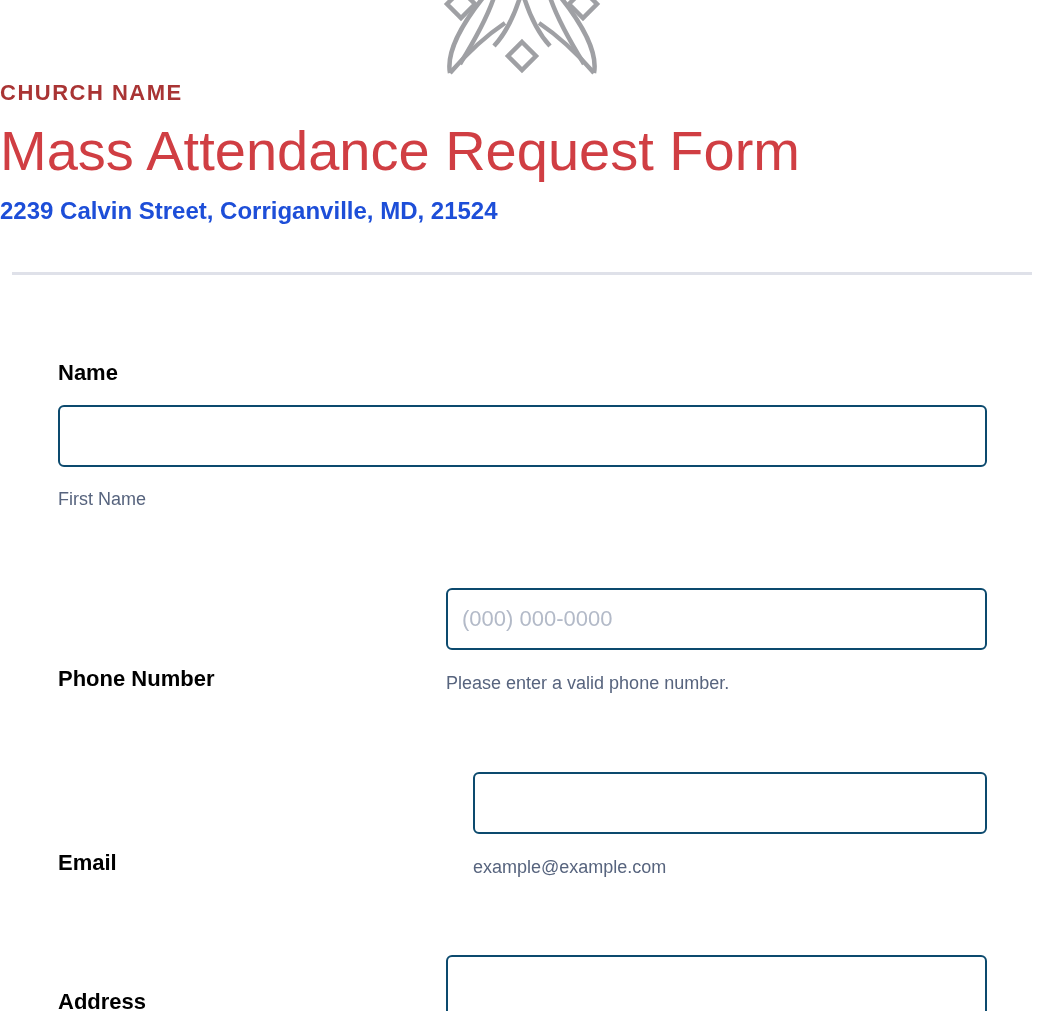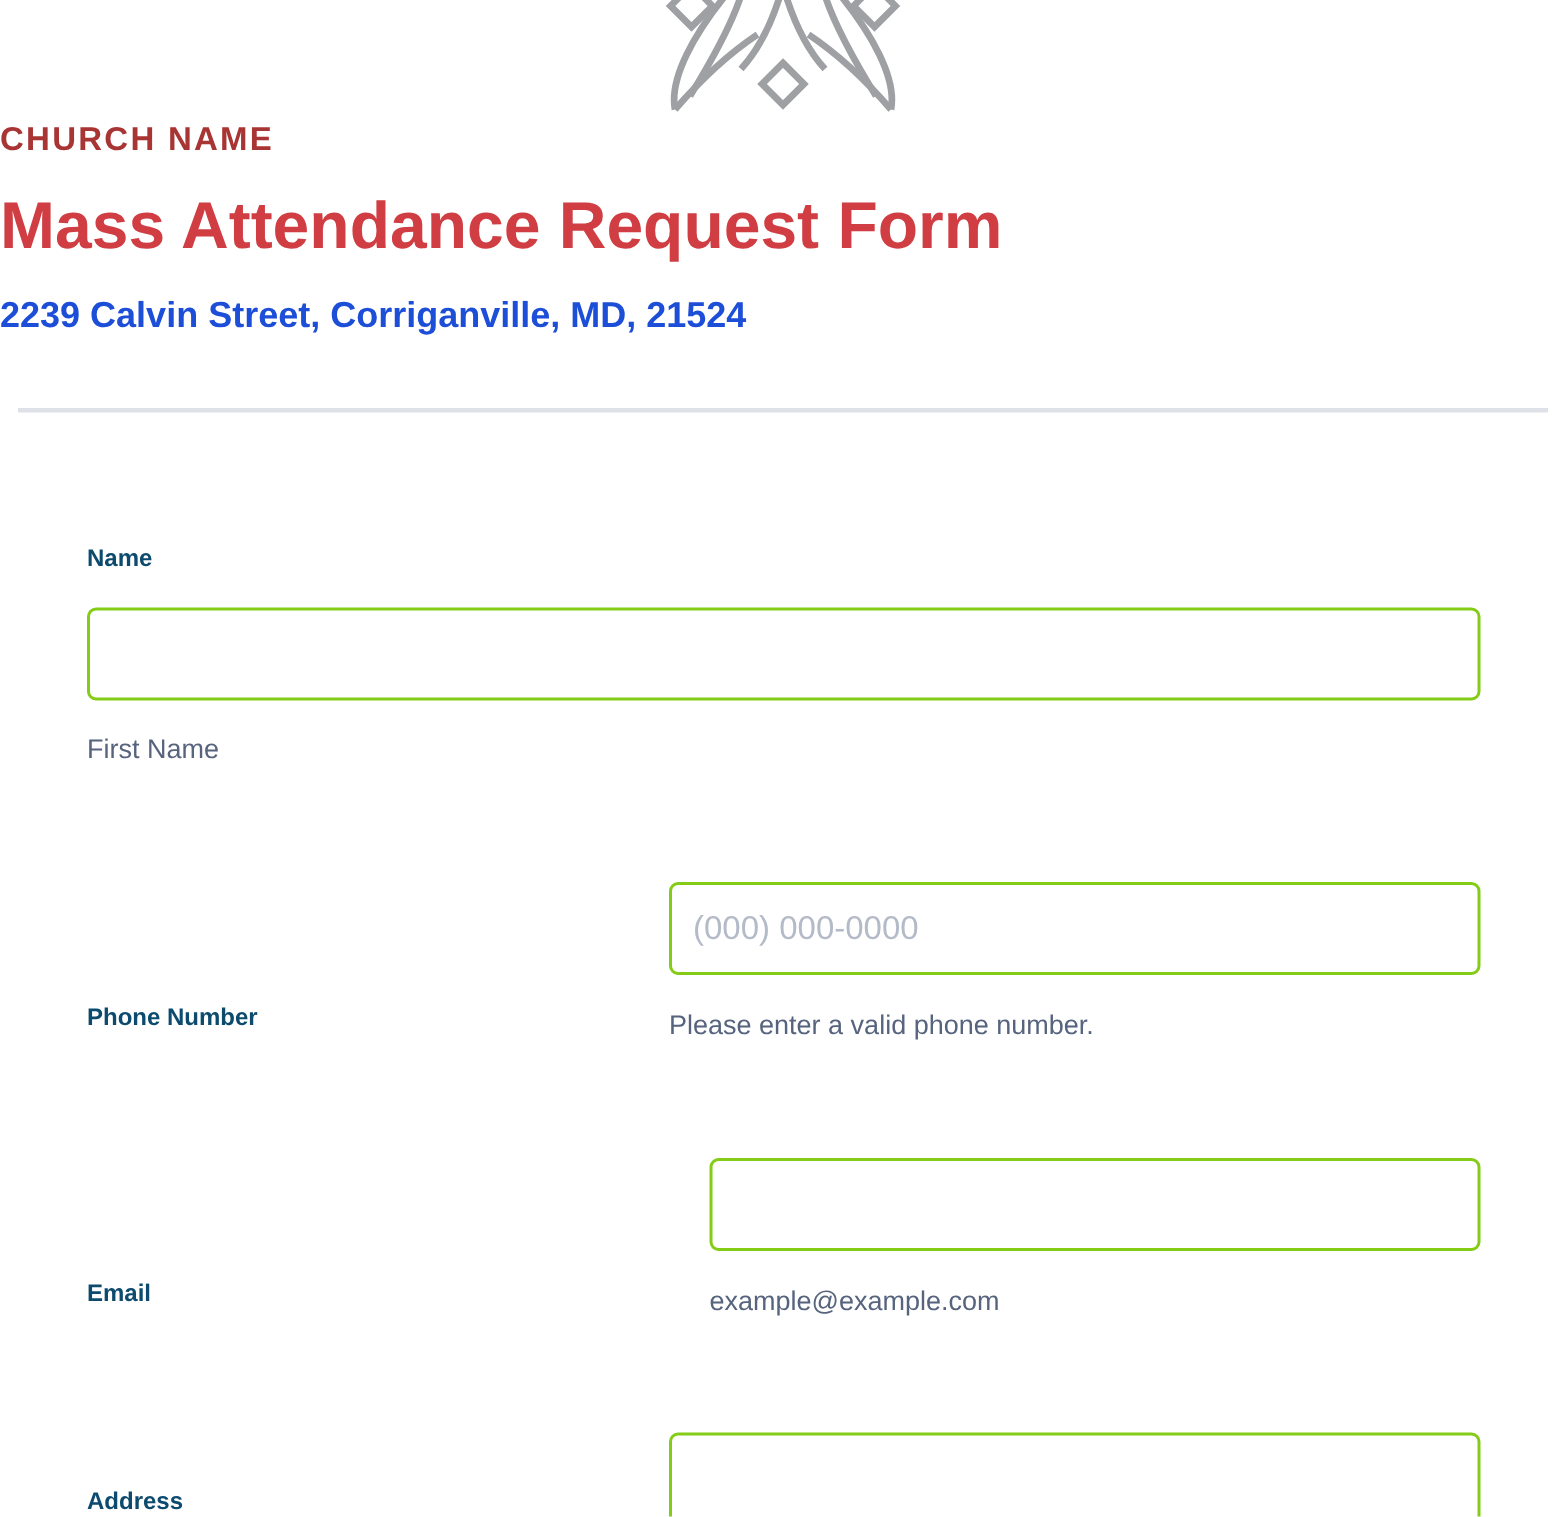--- a/index.html
+++ b/index.html
@@ -20,59 +20,59 @@
   .church-name {
     color: #a93434;
     font-size: 22px;
     font-weight: 600;
     letter-spacing: 1.5px;
     line-height: 26px;
     margin-top: 0;
   }
   .form-title {
     color: #d03e43;
-    font-size: 44px;
-    font-weight: 700;
+    font-size: 56px;
+    font-weight: 400;
     line-height: 52px;
     margin: 19px 0 0 0;
   }
   .form-subtitle {
     color: #1d4ed8;
     font-size: 24px;
     font-weight: 600;
     line-height: 28px;
     margin-top: 20px;
   }
   .divider {
     border: none;
     border-top: 3px solid #dfe1e9;
     margin: 47px 12px 0 12px;
   }
 
   
   .form-body { padding: 0 57px 0 58px; }
 
   .q-label {
-    color: #0c4a6e;
-    font-size: 16px;
+    color: #000000;
+    font-size: 22px;
     font-weight: 600;
     line-height: 30px;
   }
   .sublabel {
     color: #57647e;
     font-size: 18px;
     line-height: 21px;
     margin-top: 22px;
   }
 
   input.text-input {
     display: block;
     width: 100%;
     height: 62px;
-    border: 2px solid #84cc16;
+    border: 2px solid #0c4a6e;
     border-radius: 6px;
     background: #ffffff;
     font-family: "Liberation Sans", sans-serif;
     font-size: 22px;
     color: #2c3345;
     padding: 0 14px;
     outline: none;
   }
   input.text-input::placeholder { color: #b3bac8; }
 

